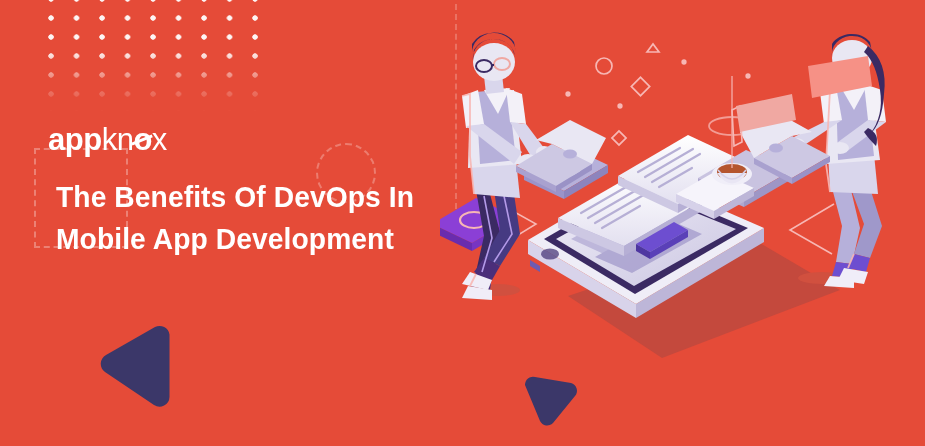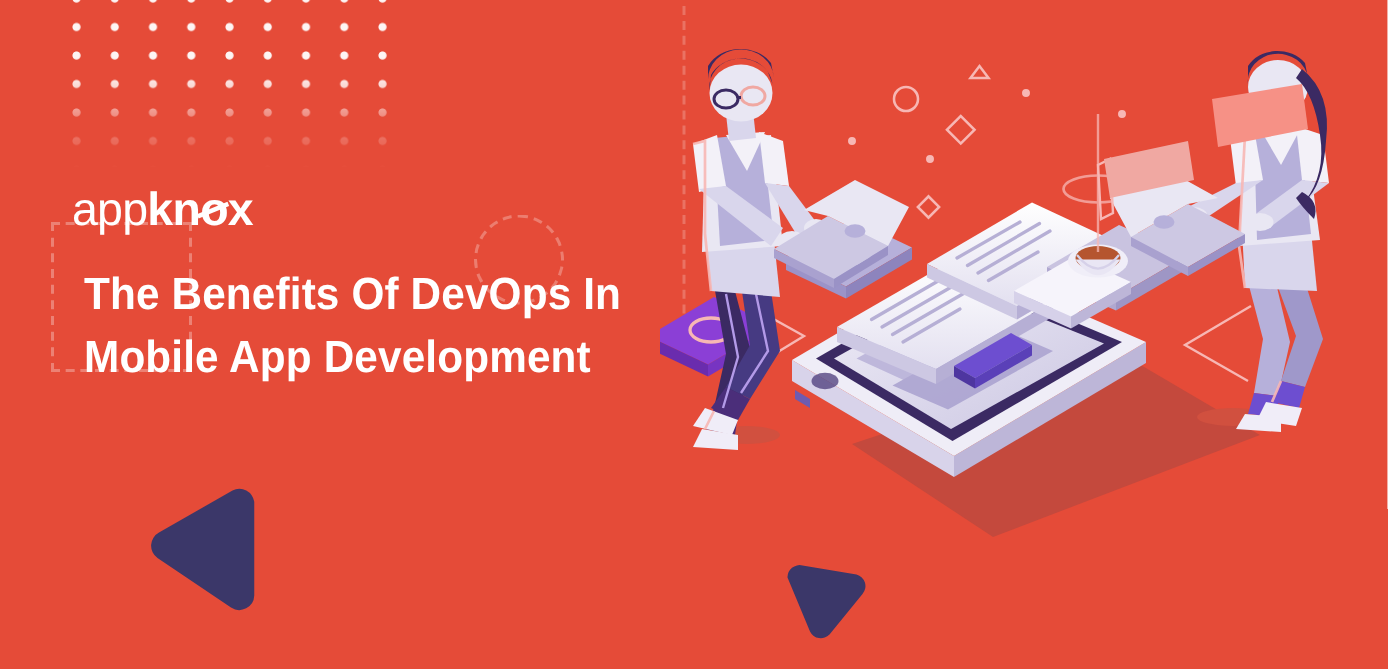--- a/index.html
+++ b/index.html
@@ -62,22 +62,22 @@
     position: absolute;
     left: 48px;
     top: 124px;
     font-size: 31px;
     letter-spacing: -0.5px;
     line-height: 1;
     color: #ffffff;
     white-space: nowrap;
     user-select: none;
   }
-  .brand .b-light { font-weight: 400; }
-  .brand .b-bold  { font-weight: 700; }
+  .brand .b-light { font-weight: 700; }
+  .brand .b-bold  { font-weight: 400; }
   .brand .b-slashed {
     position: relative;
     display: inline-block;
     font-weight: 700;
   }
   .brand .b-slashed::after {
     content: "";
     position: absolute;
     left: -2px; right: -2px;
     top: 50%;

